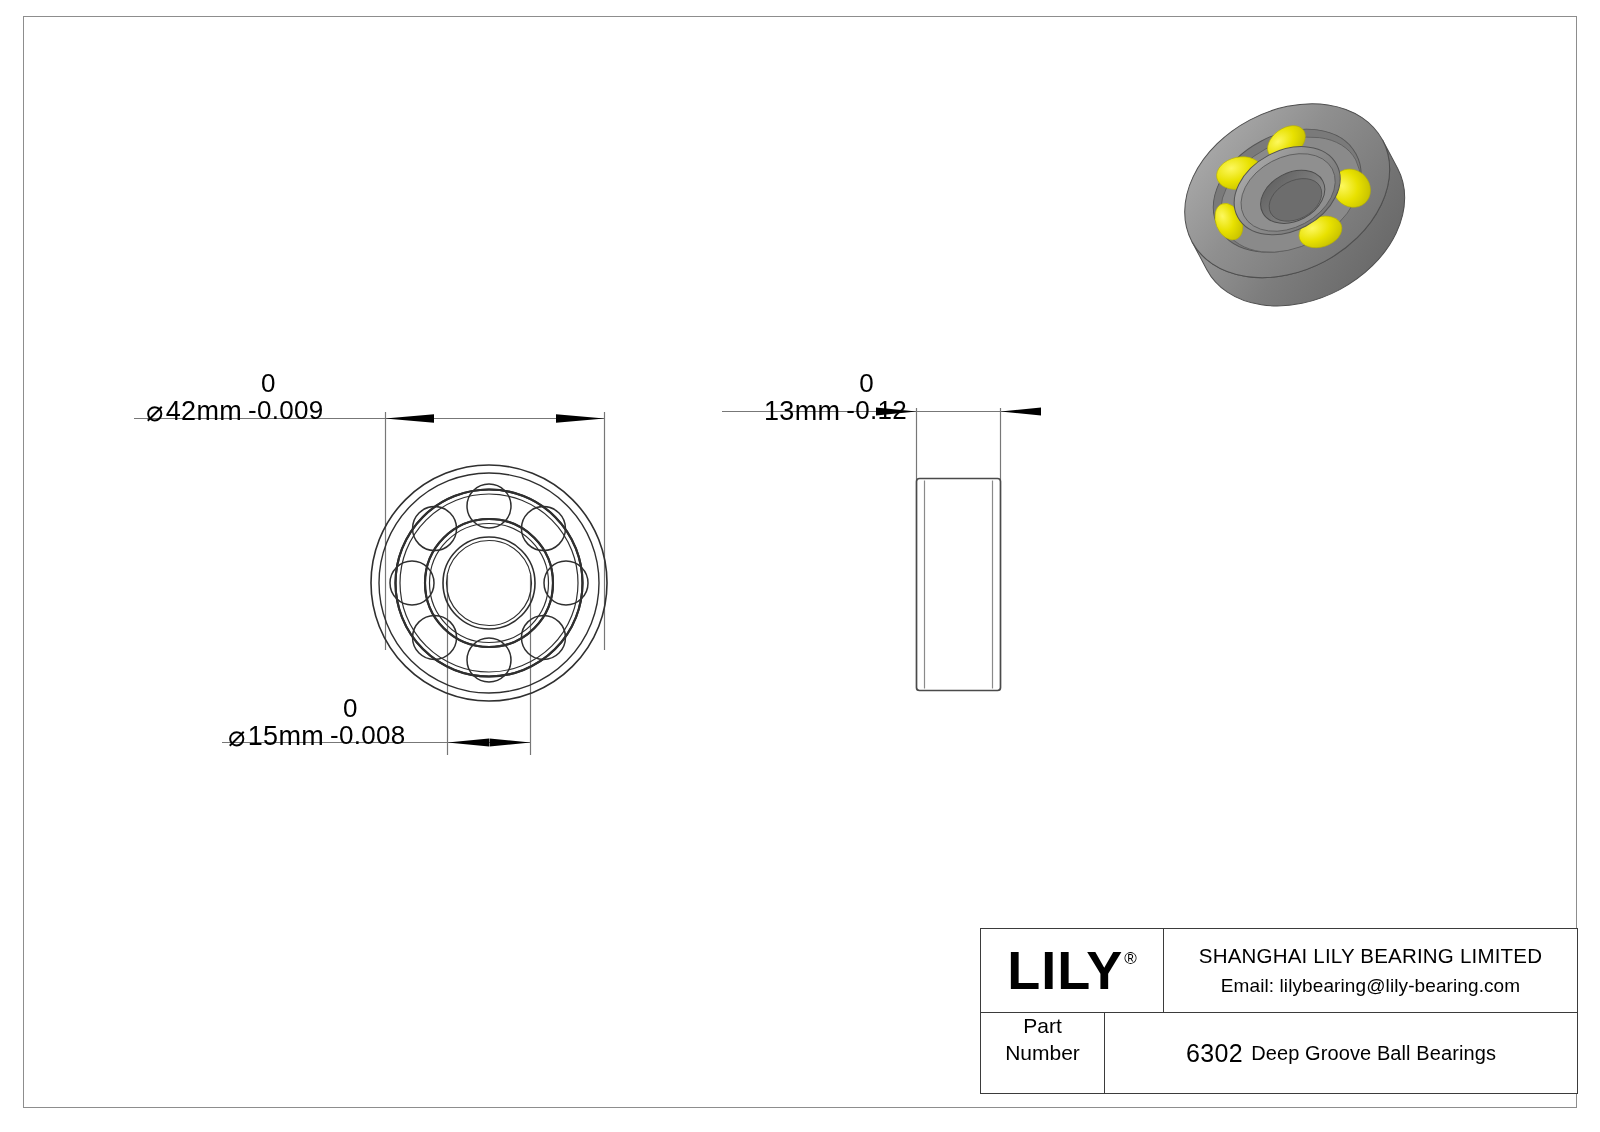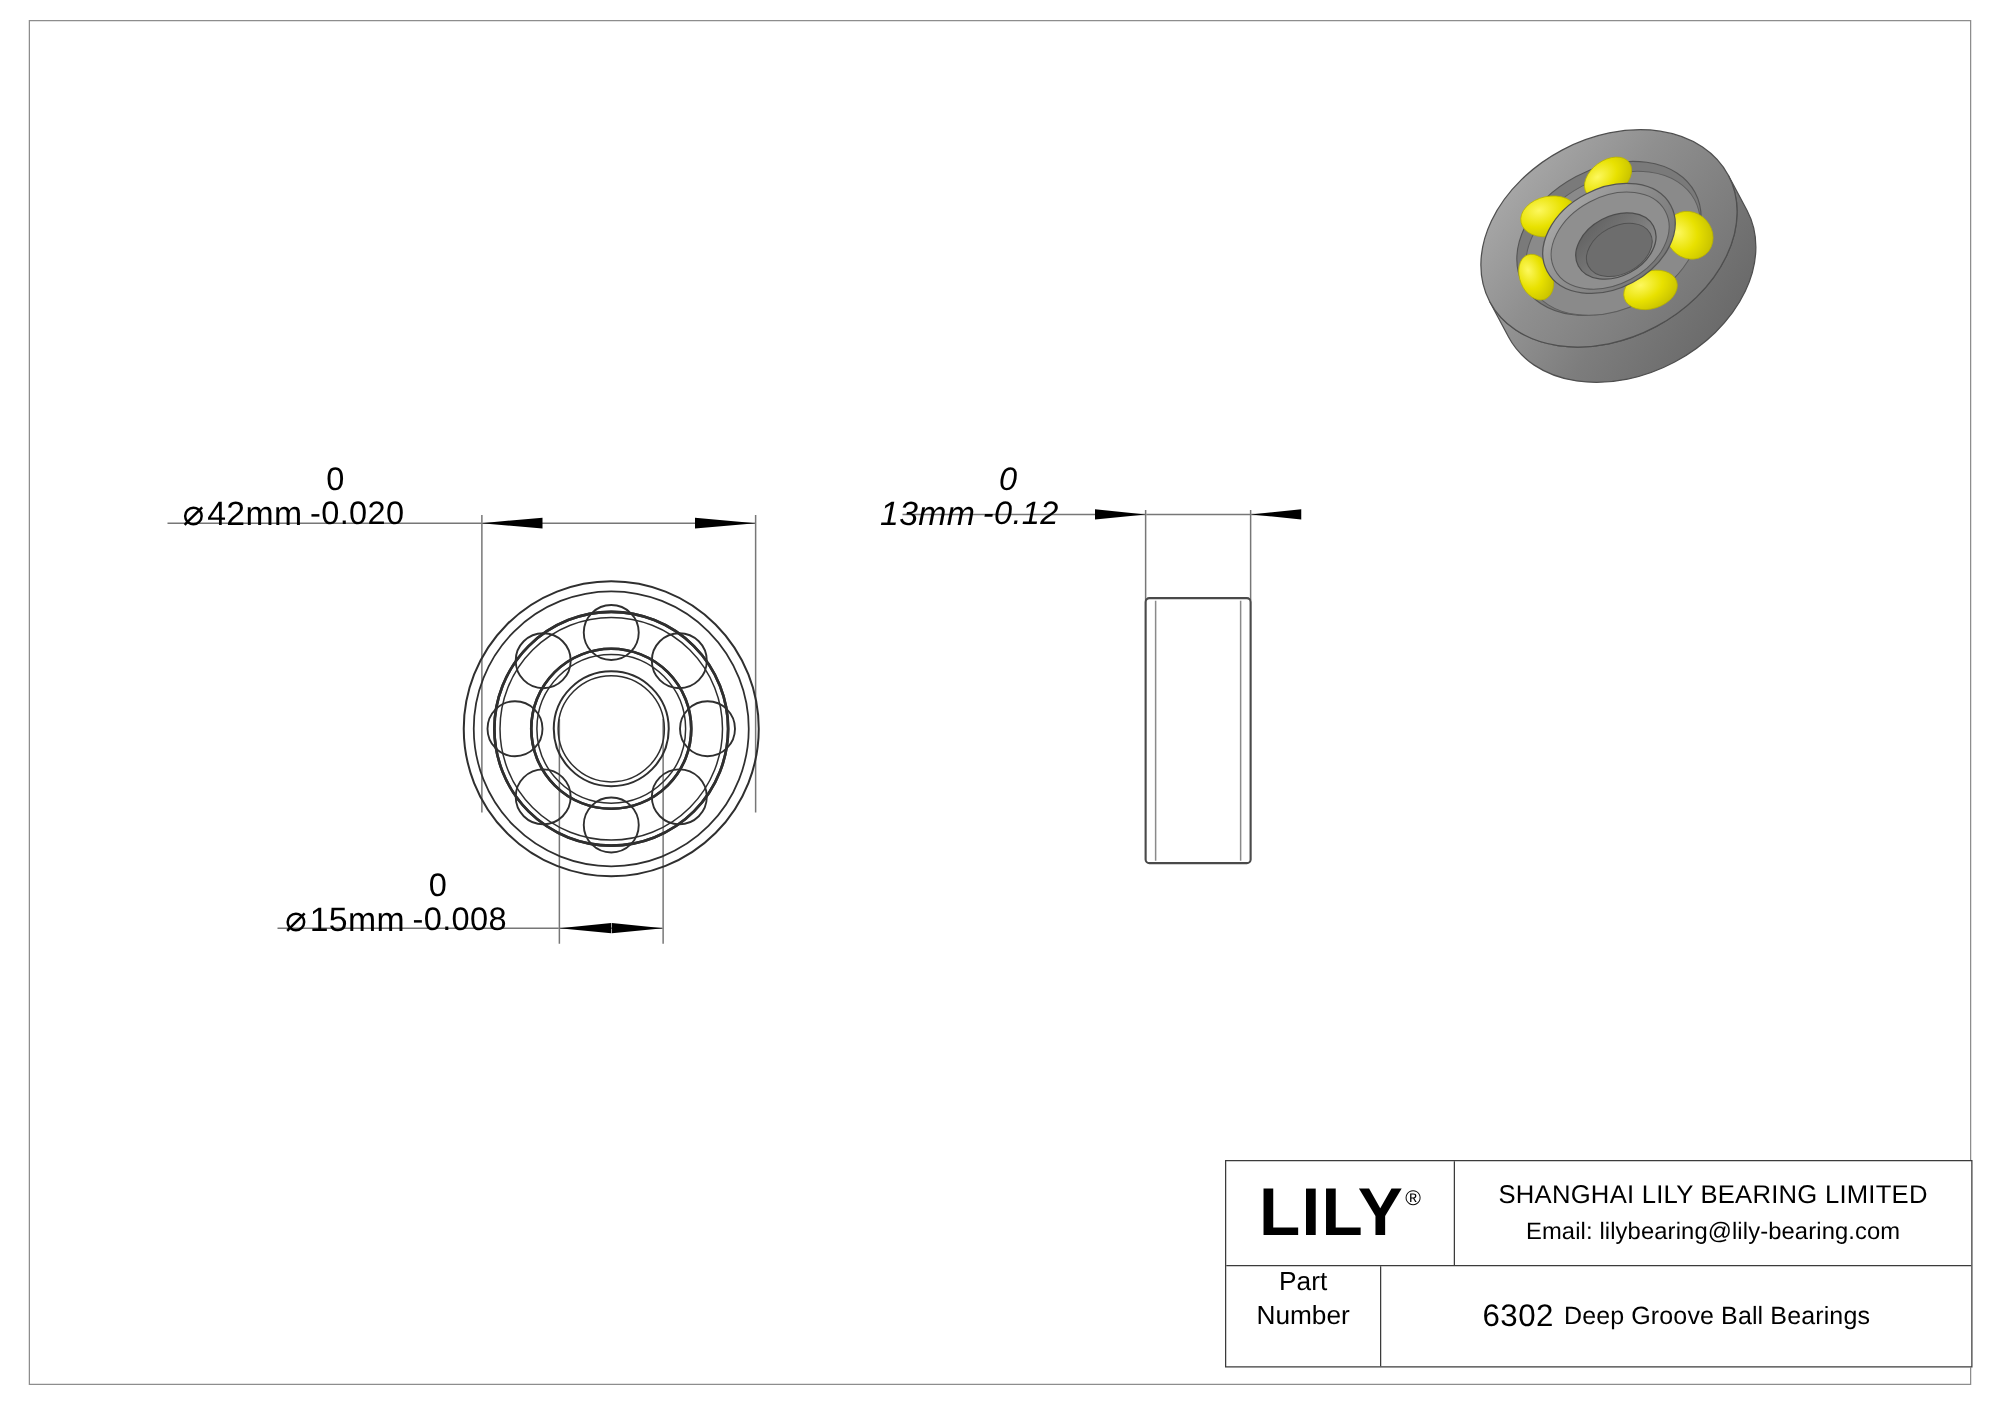--- a/index.html
+++ b/index.html
@@ -310,37 +310,37 @@
       </g>
     </g>
   </svg>
 
   <div class="dim dim-main" style="left:146px; top:372px;">
     <span class="inline-row">
       <span class="dia-sym">⌀</span>
       <span>42mm</span>
       <span class="dim-tolpair">
         <span class="tol-up">0</span>
-        <span class="tol-lo">-0.020</span>
+        <span class="tol-lo">-0.009</span>
       </span>
     </span>
   </div>
 
   <div class="dim dim-main" style="left:228px; top:697px;">
     <span class="inline-row">
       <span class="dia-sym">⌀</span>
       <span>15mm</span>
       <span class="dim-tolpair">
         <span class="tol-up">0</span>
         <span class="tol-lo">-0.008</span>
       </span>
     </span>
   </div>
 
-  <div class="dim dim-main" style="left:704px; top:372px;font-style:italic;">
+  <div class="dim dim-main" style="left:764px; top:372px;">
     <span class="inline-row">
       <span>13mm</span>
       <span class="dim-tolpair">
         <span class="tol-up">0</span>
         <span class="tol-lo">-0.12</span>
       </span>
     </span>
   </div>
 
   <div class="title-block">

